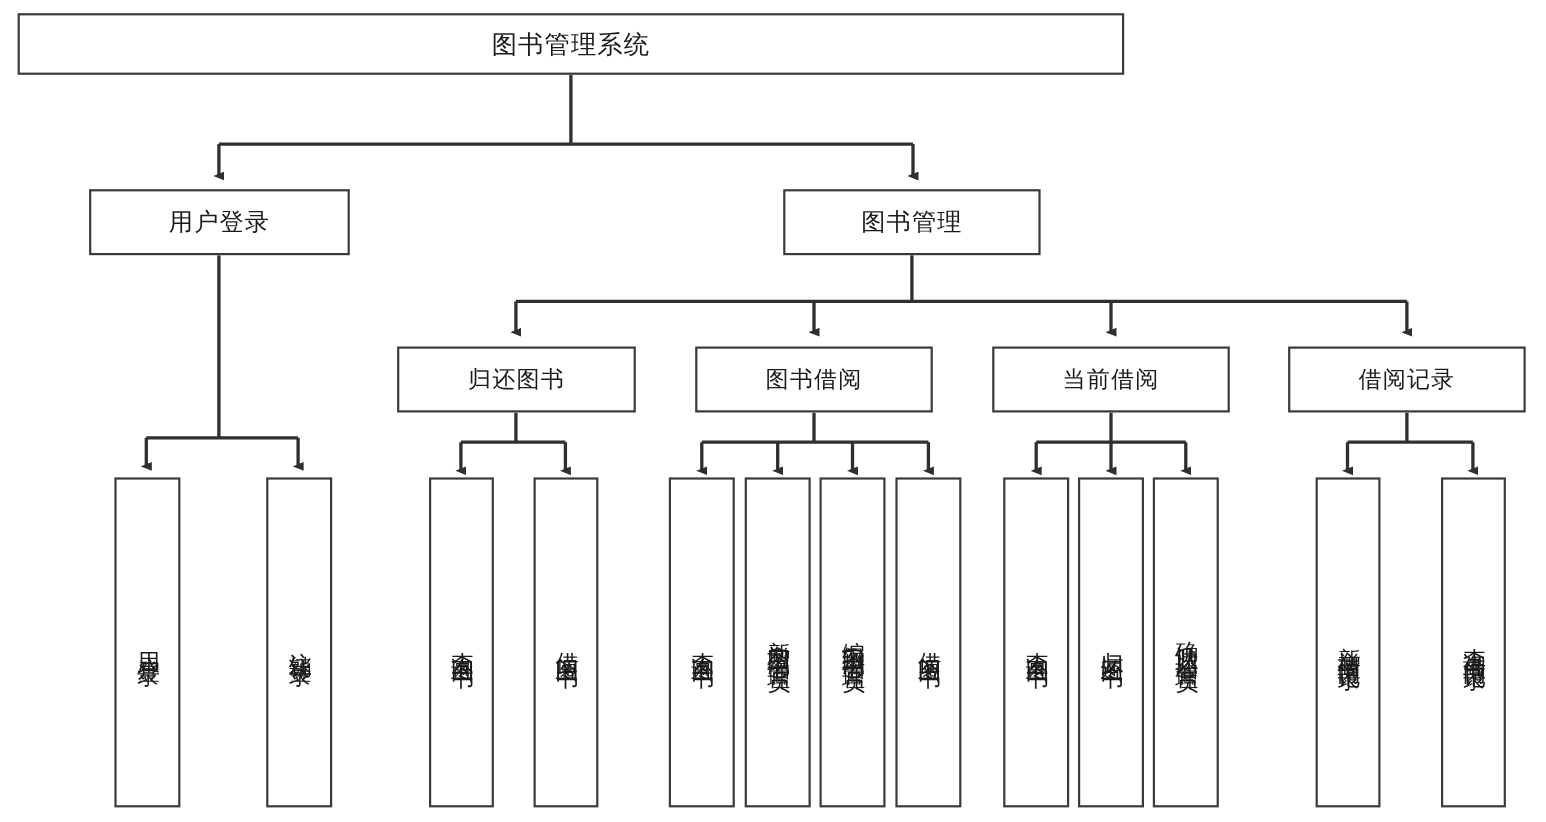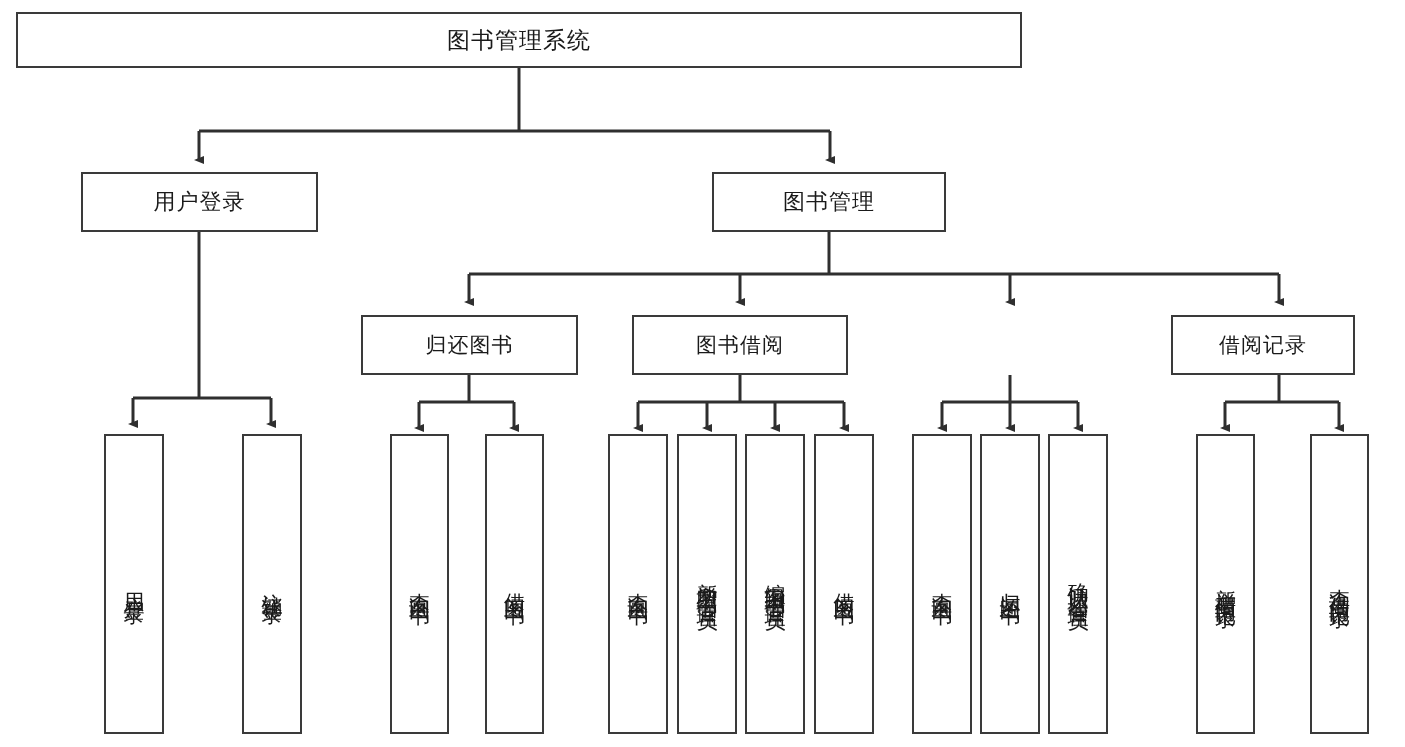--- a/index.html
+++ b/index.html
@@ -136,21 +136,24 @@
   <div class="node level2" style="left:712px; top:172px; width:234px; height:60px;justify-content:center;">
     <span class="htext">图书管理</span>
   </div>
 
   <div class="node level3" style="left:361px; top:315px; width:217px; height:60px;">
     <span class="htext">归还图书</span>
   </div>
   <div class="node level3" style="left:632px; top:315px; width:216px; height:60px;">
     <span class="htext">图书借阅</span>
   </div>
-  <div class="node level3" style="left:1171px; top:315px; width:184px; height:60px;">
+  <div class="node level3" style="left:902px; top:315px; width:216px; height:60px;">
+    <span class="htext">当前借阅</span>
+  </div>
+  <div class="node level3" style="left:1171px; top:315px; width:216px; height:60px;">
     <span class="htext">借阅记录</span>
   </div>
 
   <div class="node leaf" style="left:104px; top:434px; width:60px; height:300px;">
     <span class="vtext">用户登录</span>
   </div>
   <div class="node leaf" style="left:242px; top:434px; width:60px; height:300px;">
     <span class="vtext">注销登录</span>
   </div>
 

